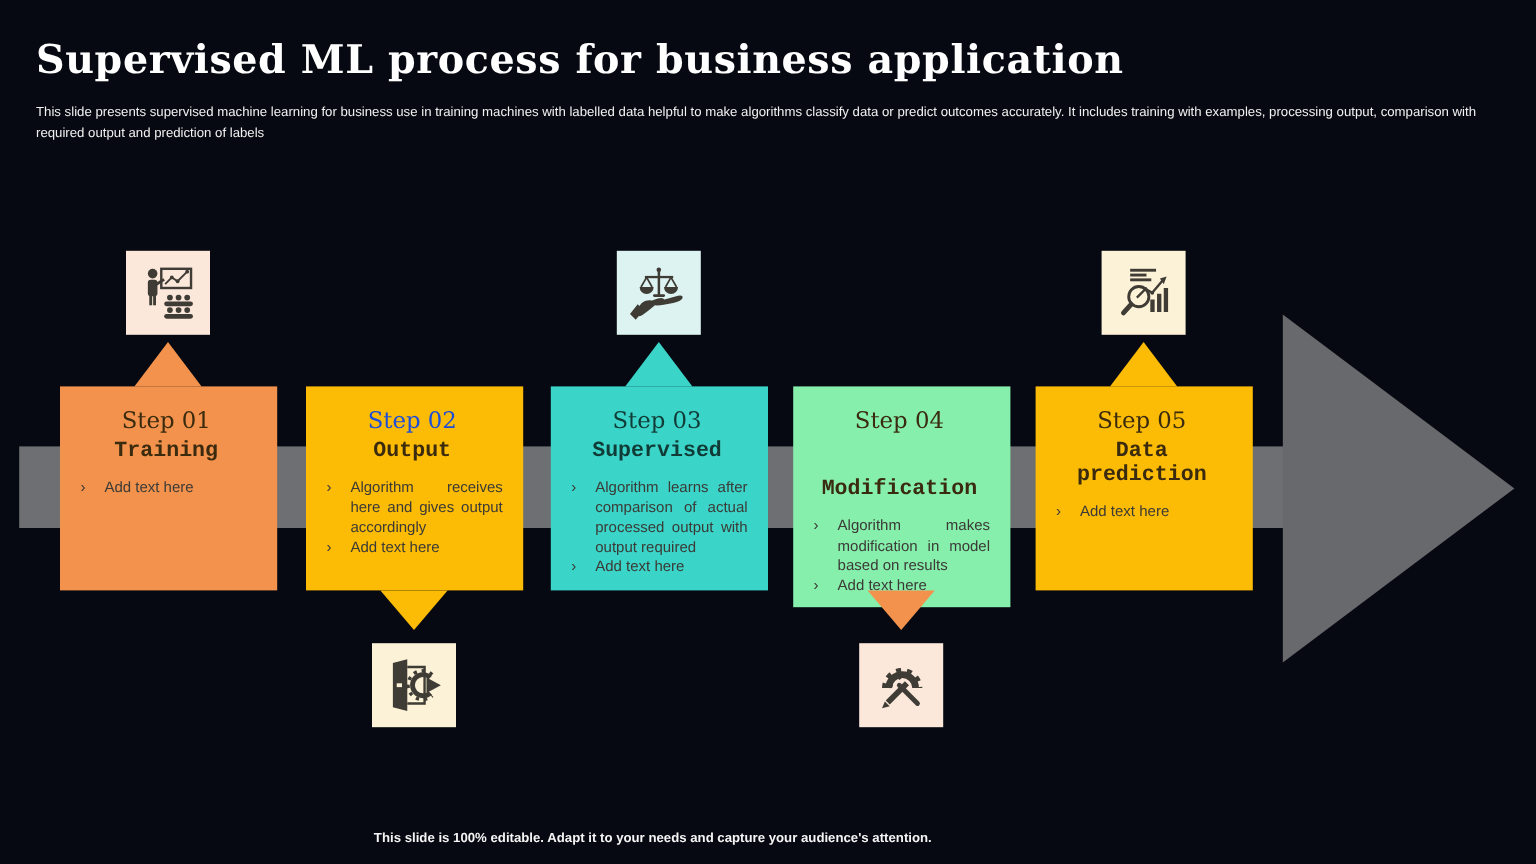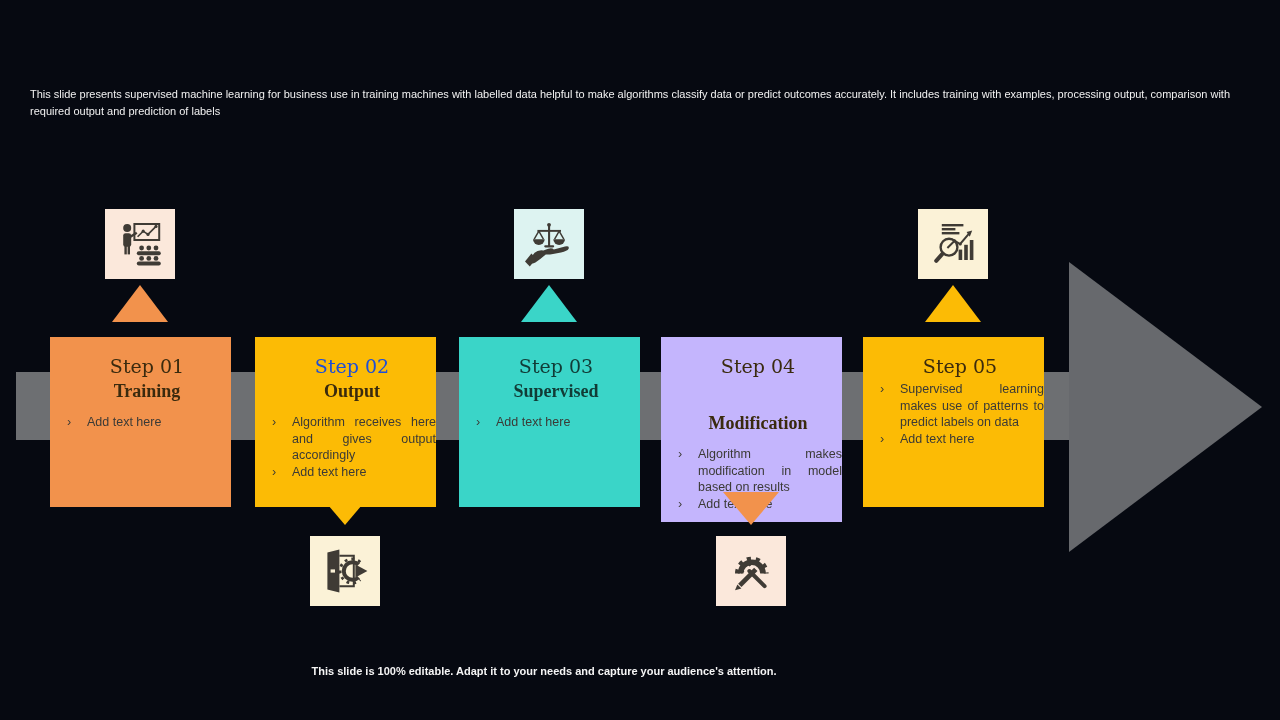--- a/index.html
+++ b/index.html
@@ -10,56 +10,57 @@
          font-family:"DejaVu Serif",serif;font-weight:700;font-size:33px;
          color:#ffffff;letter-spacing:0.5px;}
   .subtitle{position:absolute;left:30px;top:86px;width:1222px;margin:0;
             font-size:11px;line-height:17px;color:#f1f1f1;font-weight:400;}
 
   .band{position:absolute;left:16px;top:372px;width:1104px;height:68px;background:#6d6f72;}
   .arrowhead{position:absolute;left:1069px;top:262px;width:0;height:0;
              border-top:145px solid transparent;border-bottom:145px solid transparent;
              border-left:193px solid #67696d;}
 
-  .card{position:absolute;top:337px;width:181px;min-height:170px;box-sizing:border-box;
-        padding:10px 0 10px 13px;}
+  .card{position:absolute;top:322px;width:181px;min-height:170px;box-sizing:border-box;
+        padding:10px 17px 10px 13px;}
   .tri{position:absolute;width:0;height:0;border-left:28px solid transparent;
        border-right:28px solid transparent;}
   .tri-up{top:285px;border-bottom:37px solid #000;}
   .tri-down{top:492px;border-top:33px solid #000;}
 
   .s0 .card{left:50px}  .s0 .tri{left:112px} .s0 .icon-box{left:105px}
   .s1 .card{left:255px} .s1 .tri{left:317px} .s1 .icon-box{left:310px}
   .s2 .card{left:459px} .s2 .tri{left:521px} .s2 .icon-box{left:514px}
   .s3 .card{left:661px} .s3 .tri{left:723px} .s3 .icon-box{left:716px}
   .s4 .card{left:863px} .s4 .tri{left:925px} .s4 .icon-box{left:918px}
 
   .icon-box{position:absolute;width:70px;height:70px;display:flex;
             align-items:center;justify-content:center;}
   .icon-above{top:209px}
   .icon-below{top:536px}
   .icon-box svg{display:block}
 
   .step-label{font-family:"DejaVu Serif",serif;font-size:19px;font-weight:400;
               text-align:center;margin:8px 0 4px 0;}
-  .step-title{font-family:Liberation Serif, serif;font-size:18px;font-weight:700;
+  .step-title{font-family:Liberation Mono, monospace;font-size:18px;font-weight:700;
               text-align:center;margin:0 0 12px 0;}
   .bullets{list-style:none;margin:0;padding:0;}
   .bullets li{position:relative;padding-left:24px;font-size:12.5px;line-height:16.5px;
               color:#3b3a36;text-align:justify;}
   .bullets li::before{content:"\203A";position:absolute;left:4px;top:0;color:#3b3a36;}
 
-  .footer{position:absolute;left:0;top:665px;width:1088px;margin:0;text-align:center;
+  .footer{position:absolute;left:0;top:693px;width:1088px;margin:0;text-align:center;
           font-size:11px;font-weight:600;color:#f5f5f5;}
 </style>
 </head>
 <body>
 
 <div class="slide">
 
+  <h1 class="title">Supervised ML process for business application</h1>
   <p class="subtitle">This slide presents supervised machine learning for business use in training machines with labelled data helpful to make  algorithms classify data or predict outcomes accurately. It includes training with examples, processing output, comparison with required output and prediction of labels</p>
 
   <div class="band"></div>
   <div class="arrowhead"></div>
 
   <div class="step s0">
     <div class="icon-box icon-above" style="background: rgb(251, 232, 219);">
       <svg width="56" height="56" viewBox="0 0 70 70">
         <g fill="#3f3b35">
           <circle cx="19" cy="15" r="5"></circle>
@@ -134,27 +135,28 @@
         </g>
         <path d="M9 56 L17 46 Q21 42 28 43 L34 41 Q39 39.5 41 42 L55 38 Q61 36.8 59.5 41 Q58 44 50 45.5 L40 47.5 Q34 48.5 31 48 Q24 54 18 58 Q12 61.5 9 56 Z" fill="#3f3b35"></path>
         <polygon points="5,57 13,47 19,53 11,63" fill="#3f3b35"></polygon>
       </svg>
     </div>
     <div class="tri tri-up" style="border-bottom-color: rgb(58, 213, 200);"></div>
     <div class="card" style="background: rgb(58, 213, 200);">
       <div class="step-label" style="color: rgb(17, 59, 54);">Step 03</div>
       <div class="step-title" style="color: rgb(17, 59, 54);">Supervised</div>
       <ul class="bullets">
+        <li>Algorithm learns after comparison of actual processed output with output required</li>
         <li>Add text here</li>
       </ul>
     </div>
   </div>
 
   <div class="step s3">
-    <div class="card" style="background: #c4b5fd;">
+    <div class="card" style="background: #86efac;">
       <div class="step-label" style="color: rgb(58, 42, 14);">Step 04</div>
       <div class="step-title" style="color: rgb(58, 42, 14); margin-top: 36px;">Modification</div>
       <ul class="bullets">
         <li>Algorithm makes modification in model based on results</li>
         <li>Add text here</li>
       </ul>
     </div>
     <div class="tri tri-down" style="border-top-color: rgb(242, 146, 76);"></div>
     <div class="icon-box icon-below" style="background: rgb(251, 232, 219);">
       <svg width="56" height="56" viewBox="0 0 70 70">
@@ -183,21 +185,21 @@
           <polygon points="52,20 59,18 56,26"></polygon>
         </g>
         <polyline points="28,40 37,31 44,35 55,22" fill="none" stroke="#3f3b35" stroke-width="2.5"></polyline>
         <circle cx="30" cy="39" r="10.5" fill="none" stroke="#3f3b35" stroke-width="3"></circle>
         <line x1="22" y1="47" x2="14" y2="56" stroke="#3f3b35" stroke-width="5" stroke-linecap="round"></line>
       </svg>
     </div>
     <div class="tri tri-up" style="border-bottom-color: rgb(252, 187, 5);"></div>
     <div class="card" style="background: rgb(252, 187, 5);">
       <div class="step-label" style="color: rgb(58, 42, 14);">Step 05</div>
-      <ul class="bullets">
-        <li>Supervised learning makes use of patterns to predict labels on data</li>
+      <div class="step-title" style="color: rgb(58, 42, 14);">Data prediction</div>
+      <ul class="bullets">
         <li>Add text here</li>
       </ul>
     </div>
   </div>
 
   <p class="footer">This slide is 100% editable.  Adapt it to your needs and capture your audience's attention.</p>
 </div>
 
 </body></html>

